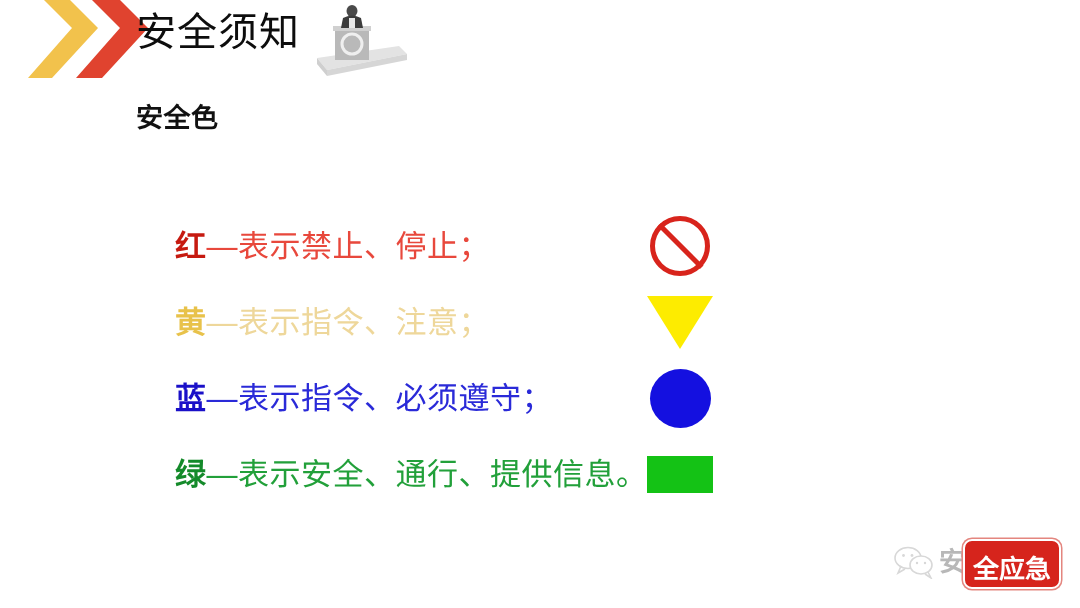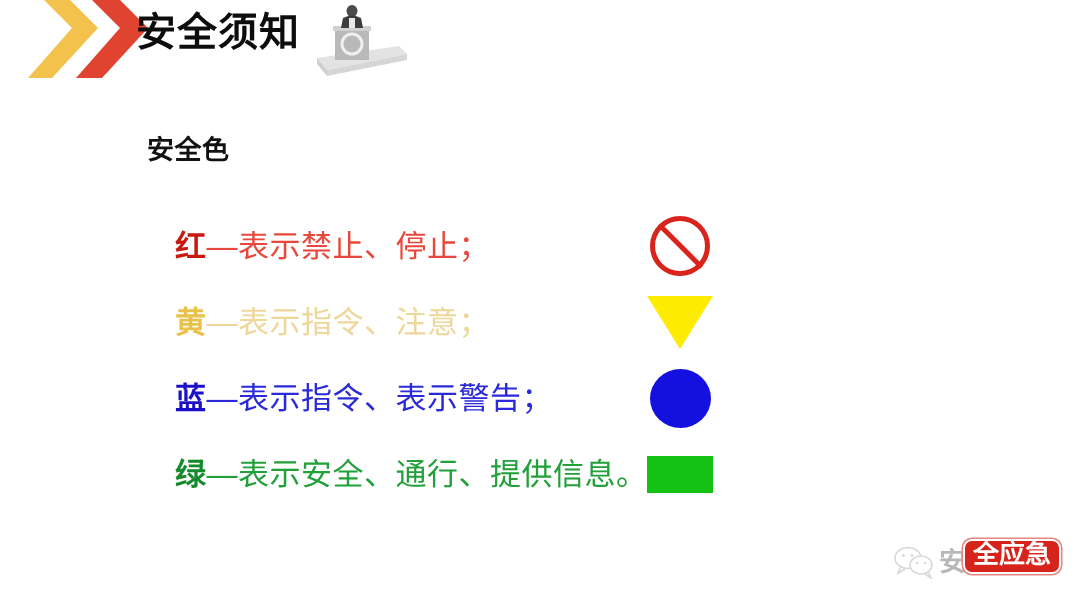--- a/index.html
+++ b/index.html
@@ -25,43 +25,42 @@
     left: 10px;
     top: -14px;
     width: 150px;
     height: 104px;
   }
   .title {
     position: absolute;
     left: 136px;
     top: 12px;
     font-size: 40px;
-    font-weight: bold;
+    font-weight: normal;
     color: #0d0d0d;
     letter-spacing: 1px;
     line-height: 1;
     white-space: nowrap;
   }
   .podium-art {
     position: absolute;
     left: 303px;
     top: 2px;
     width: 112px;
     height: 82px;
   }
 
   
   .subtitle-row {
     position: absolute;
-    left: 147px;
+    left: 136px;
     top: 96px;
     display: flex;
     align-items: flex-start;
     white-space: nowrap;
-    margin-top: 32px;
   }
   .subtitle-key {
     font-size: 27px;
     font-weight: bold;
     color: #111111;
     letter-spacing: 0.5px;
   }
   .subtitle-note {
     margin-left: 12px;
     font-size: 21px;
@@ -175,21 +174,21 @@
     line-height: 1;
   }
   .wm-badge {
     position: absolute;
     left: 70px;
     top: 3px;
     background: #d6241c;
     border: 2.5px solid #ffffff;
     box-shadow: 0 0 0 1.5px #e4867f;
     border-radius: 9px;
-    padding: 0 8px 5px 8px;
+    padding: 15px 8px 5px 8px;
     font-size: 26px;
     font-weight: bold;
     color: #ffffff;
     line-height: 1;
     letter-spacing: 0px;
     white-space: nowrap;
   }
 </style>
 </head>
 <body>
@@ -242,21 +241,21 @@
       <div class="row-text">
         <span class="row-key" style="color: rgb(232, 194, 74);">黄</span><span class="row-desc" style="color: rgb(238, 215, 154);">—表示指令、注意；</span>
       </div>
       <div class="row-shape">
         <div class="shape-triangle"></div>
       </div>
     </div>
 
     <div class="color-row">
       <div class="row-text">
-        <span class="row-key" style="color: rgb(26, 16, 200);">蓝</span><span class="row-desc" style="color: rgb(42, 42, 216);">—表示指令、表示警告；</span>
+        <span class="row-key" style="color: rgb(26, 16, 200);">蓝</span><span class="row-desc" style="color: rgb(42, 42, 216);">—表示指令、必须遵守；</span>
       </div>
       <div class="row-shape">
         <div class="shape-circle"></div>
       </div>
     </div>
 
     <div class="color-row">
       <div class="row-text">
         <span class="row-key" style="color: rgb(20, 138, 42);">绿</span><span class="row-desc" style="color: rgb(34, 160, 58);">—表示安全、通行、提供信息。</span>
       </div>

